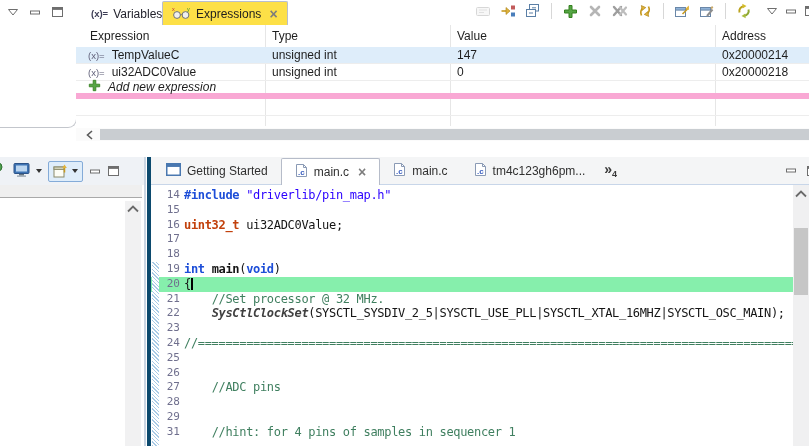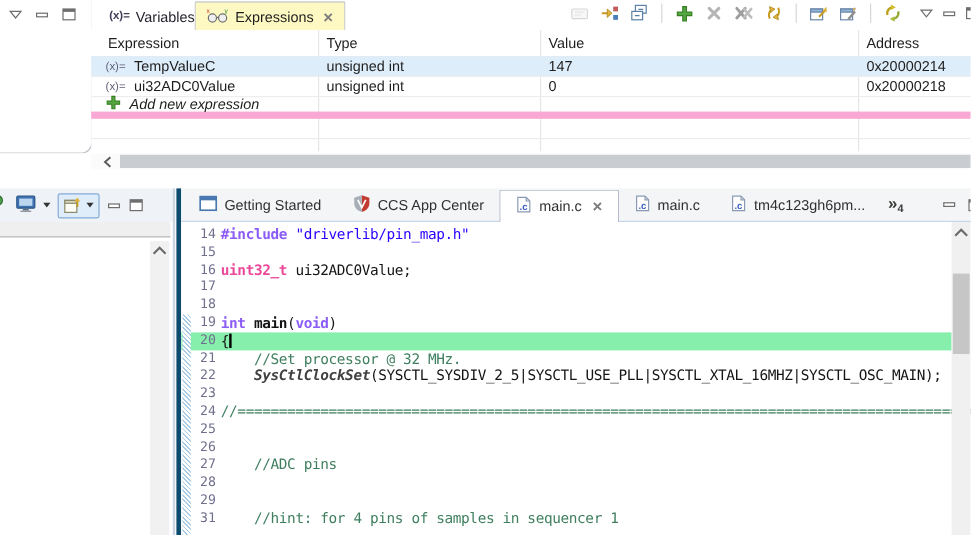--- a/index.html
+++ b/index.html
@@ -10,21 +10,21 @@
   .neighbor-box{position:absolute;left:-8px;top:-6px;width:84px;height:133px;
     border-right:1px solid #C3C6CC;border-bottom:1px solid #C3C6CC;border-bottom-right-radius:9px;background:#fff;}
   .lt-icons{position:absolute;left:7px;top:6px;display:flex;gap:10px;align-items:center;}
   .wc{display:inline-flex;align-items:center;justify-content:center;cursor:default;}
 
   
   .expr-panel{position:absolute;left:76px;top:0;right:0;height:141px;background:#fff;}
   .estack-tabs{position:relative;height:25px;}
   .vtab{position:absolute;left:8px;top:3px;height:21px;display:flex;align-items:center;gap:5px;padding:0 7px;color:#24242e;}
   .atab{position:absolute;left:86px;top:1px;height:24px;display:flex;align-items:center;gap:5px;padding:0 9px;
-    background:#fef9c3;border:1px solid #B8BECE;border-bottom:none;border-radius:2px 2px 0 0;}
+    background:#fde047;border:1px solid #B8BECE;border-bottom:none;border-radius:2px 2px 0 0;}
   .xicon{font-size:9.5px;color:#3c3c54;font-weight:bold;letter-spacing:0;}
   .closex{font-size:14px;font-weight:bold;color:#7d7d7d;line-height:10px;margin-left:3px;}
   .etoolbar{position:absolute;right:0;top:2px;display:flex;align-items:center;gap:7px;}
   .etoolbar .sep{width:1px;height:16px;background:#D7D7D7;margin:0 2px;}
   .tbtn{display:inline-flex;width:18px;height:18px;align-items:center;justify-content:center;}
   .maxout{margin-right:-8px;}
 
   .expr-header{position:absolute;top:25px;left:0;right:0;height:22px;border-bottom:1px solid #DBDBDB;background:#fff;}
   .expr-header span{position:absolute;top:4px;color:#1e1e1e;}
   .h-expr{left:14px;} .h-type{left:196px;} .h-val{left:381px;} .h-addr{left:646px;}
@@ -65,22 +65,22 @@
   .tab-overflow .chev{font-size:14px;line-height:12px;}
   .tab-overflow .cnt{font-size:9px;margin-top:6px;}
   .ewin{margin-left:auto;display:flex;gap:9px;align-items:center;}
 
   .editor-body{position:absolute;top:28px;left:0;right:0;bottom:0;background:#fff;overflow:hidden;}
   .code-lines{position:absolute;top:3px;left:0;right:16px;}
   .code-line{height:14.8px;line-height:14.8px;position:relative;padding-left:33px;white-space:pre;
     font-family:"DejaVu Sans Mono",monospace;font-size:12px;letter-spacing:-0.32px;color:#141414;}
   .code-line.current{background:#86efac;}
   .ln{position:absolute;left:8px;top:0;width:21px;text-align:right;font-size:11px;letter-spacing:0;color:#70708E;}
-  .sg-kw{color:#8b5cf6;font-weight:bold;}
-  .sg-ty{color:#ec4899;font-weight:bold;}
+  .sg-kw{color:#1d4ed8;font-weight:bold;}
+  .sg-ty{color:#c2410c;font-weight:bold;}
   .sg-str{color:#2A00FF;}
   .sg-cm{color:#3F7F5F;}
   .sg-fn{color:#404040;font-weight:bold;font-style:italic;}
   .sg-bd{color:#141414;font-weight:bold;}
   .sg-hl{background:#D6D6D6;}
   .caret{display:inline-block;width:1.5px;height:12px;background:#000;vertical-align:-2px;margin-left:0.5px;}
   .range-hatch{position:absolute;left:1px;top:77px;width:7px;bottom:0;
     background:repeating-linear-gradient(45deg,#A9CBE6 0px,#A9CBE6 1px,#FFFFFF 1px,#FFFFFF 2.6px);}
   .editor-vscroll{position:absolute;right:0;top:0;width:16px;bottom:0;background:#F0F0F1;}
   .ev-thumb{position:absolute;left:1px;right:1px;top:43px;height:67px;background:#C6C6C6;}
@@ -324,29 +324,20 @@
 
   <div class="editor-panel">
     <div class="editor-tabs">
       <div class="etab">
         <span>
           <svg width="15" height="13">
               <rect x="0.75" y="0.75" width="13.5" height="11.5" fill="#fff" stroke="#4A78B0" stroke-width="1.5"></rect>
               <rect x="0.75" y="0.75" width="13.5" height="3.2" fill="#4A78B0"></rect>
             </svg></span>
         <span>Getting Started</span>
-      </div>
-      <div class="etab">
-        <span>
-          <svg width="15" height="15">
-              <path d="M7.5 0.8L13.8 2.8V7.5C13.8 11.2 11 13.6 7.5 14.5Z" fill="#C23B30"></path>
-              <path d="M7.5 0.8L1.2 2.8V7.5C1.2 11.2 4 13.6 7.5 14.5Z" fill="#A8AEB8"></path>
-              <path d="M4.2 4.5L7.5 11L10.8 4.5" fill="none" stroke="#fff" stroke-width="1.4"></path>
-            </svg></span>
-        <span>CCS App Center</span>
       </div>
       <div class="etab active">
         <span>
           <svg width="13" height="15">
               <path d="M1.5 1.5H8.5L11.5 4.5V13.5H1.5Z" fill="#fff" stroke="#8A9AB5"></path>
               <path d="M8.5 1.5V4.5H11.5" fill="none" stroke="#8A9AB5"></path>
               <text x="3" y="12" font-size="8" font-weight="bold" fill="#3A5FC0">.c</text>
             </svg></span>
         <span>main.c</span>
         <span class="closex">×</span>

